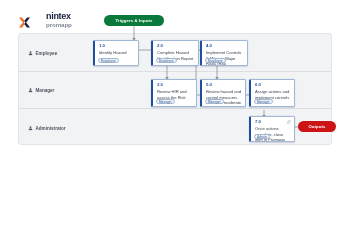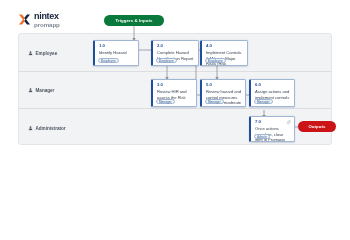--- a/index.html
+++ b/index.html
@@ -7,21 +7,21 @@
     width: 350px; height: 153px;
     background: #ffffff;
     font-family: "Liberation Sans", sans-serif;
     overflow: hidden;
   }
   .app { position: relative; width: 350px; height: 153px; background: #ffffff; }
 
   
   .brand {
     position: absolute; left: 18px; top: 12px;
-    display: flex; align-items: flex-start; gap: 3px;
+    display: flex; align-items: flex-end; gap: 15px;
   }
   .brand-mark { width: 13px; height: 13px; position: relative; flex: none; }
   .brand-text { line-height: 1; }
   .brand-name {
     font-size: 9px; font-weight: bold; color: #14213a;
     letter-spacing: -0.3px; display: block;
   }
   .brand-sub {
     font-size: 6.2px; font-weight: bold; color: #7e8794;
     letter-spacing: -0.1px; display: block; margin-top: 0.5px;

